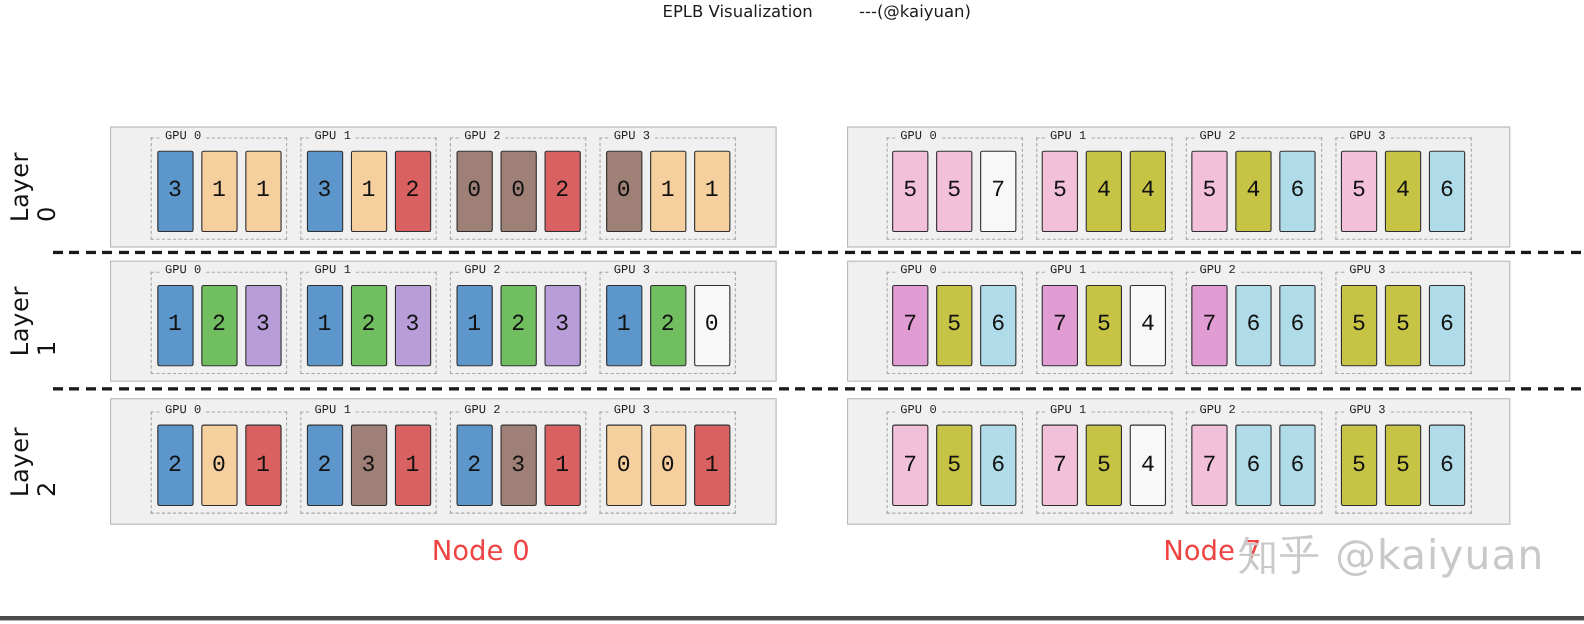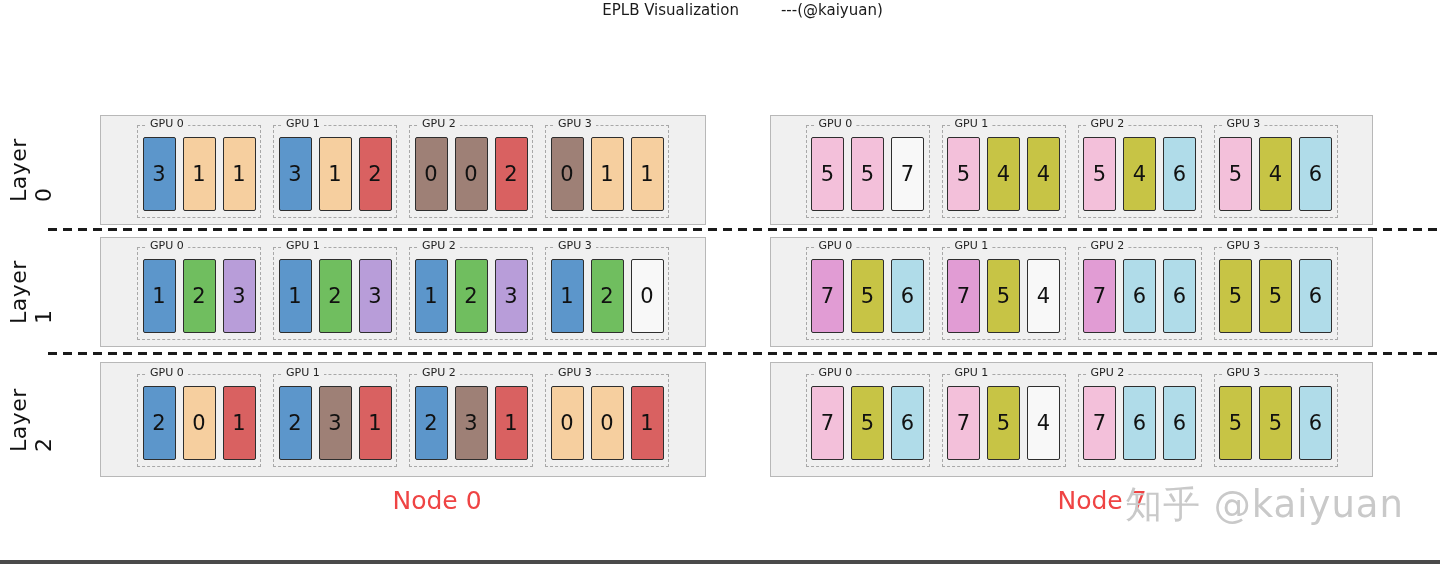--- a/index.html
+++ b/index.html
@@ -7,21 +7,21 @@
        font-family:"DejaVu Sans","Liberation Sans",sans-serif;color:#1a1a1a;}
   .title-row{position:absolute;top:1px;left:0;width:100%;text-align:center;
              font-size:15px;padding-left:45px;box-sizing:border-box;white-space:nowrap;}
   .title-row .credit{margin-left:42px;}
   .layer-row{position:absolute;left:0;width:1440px;}
   .layer-label{position:absolute;left:6px;top:50%;transform:translateY(-50%) rotate(180deg);
                writing-mode:vertical-rl;font-size:22px;color:#111;letter-spacing:.5px;}
   .node-box{position:absolute;top:0;height:100%;background:#f0f0f0;border:1px solid #b8b8b8;
             box-sizing:border-box;display:flex;align-items:center;justify-content:center;gap:12px;}
   .gpu-box{position:relative;width:124px;height:93px;border:1.5px dashed #a8a8a8;
-           box-sizing:border-box;margin-top:2px;}
+           box-sizing:border-box;margin-top:2px;font-family:Liberation Mono, monospace;}
   .gpu-label{position:absolute;top:-9px;left:8px;background:#f0f0f0;padding:0 4px;
              font-size:11px;color:#222;line-height:14px;}
   .cells{display:flex;gap:7px;justify-content:center;align-items:flex-start;
          height:100%;box-sizing:border-box;padding-top:11px;}
   .cell{width:33px;height:74px;border:1.4px solid #2e2e2e;border-radius:2px;
         display:flex;align-items:center;justify-content:center;font-size:21px;
         color:#111;box-sizing:border-box;}
   .separator{position:absolute;left:48px;right:0;height:3px;
              background:repeating-linear-gradient(90deg,#1a1a1a 0 9px,transparent 9px 15px);}
   .node-label{position:absolute;top:486px;font-size:25px;color:#ef4444;transform:translateX(-50%);

